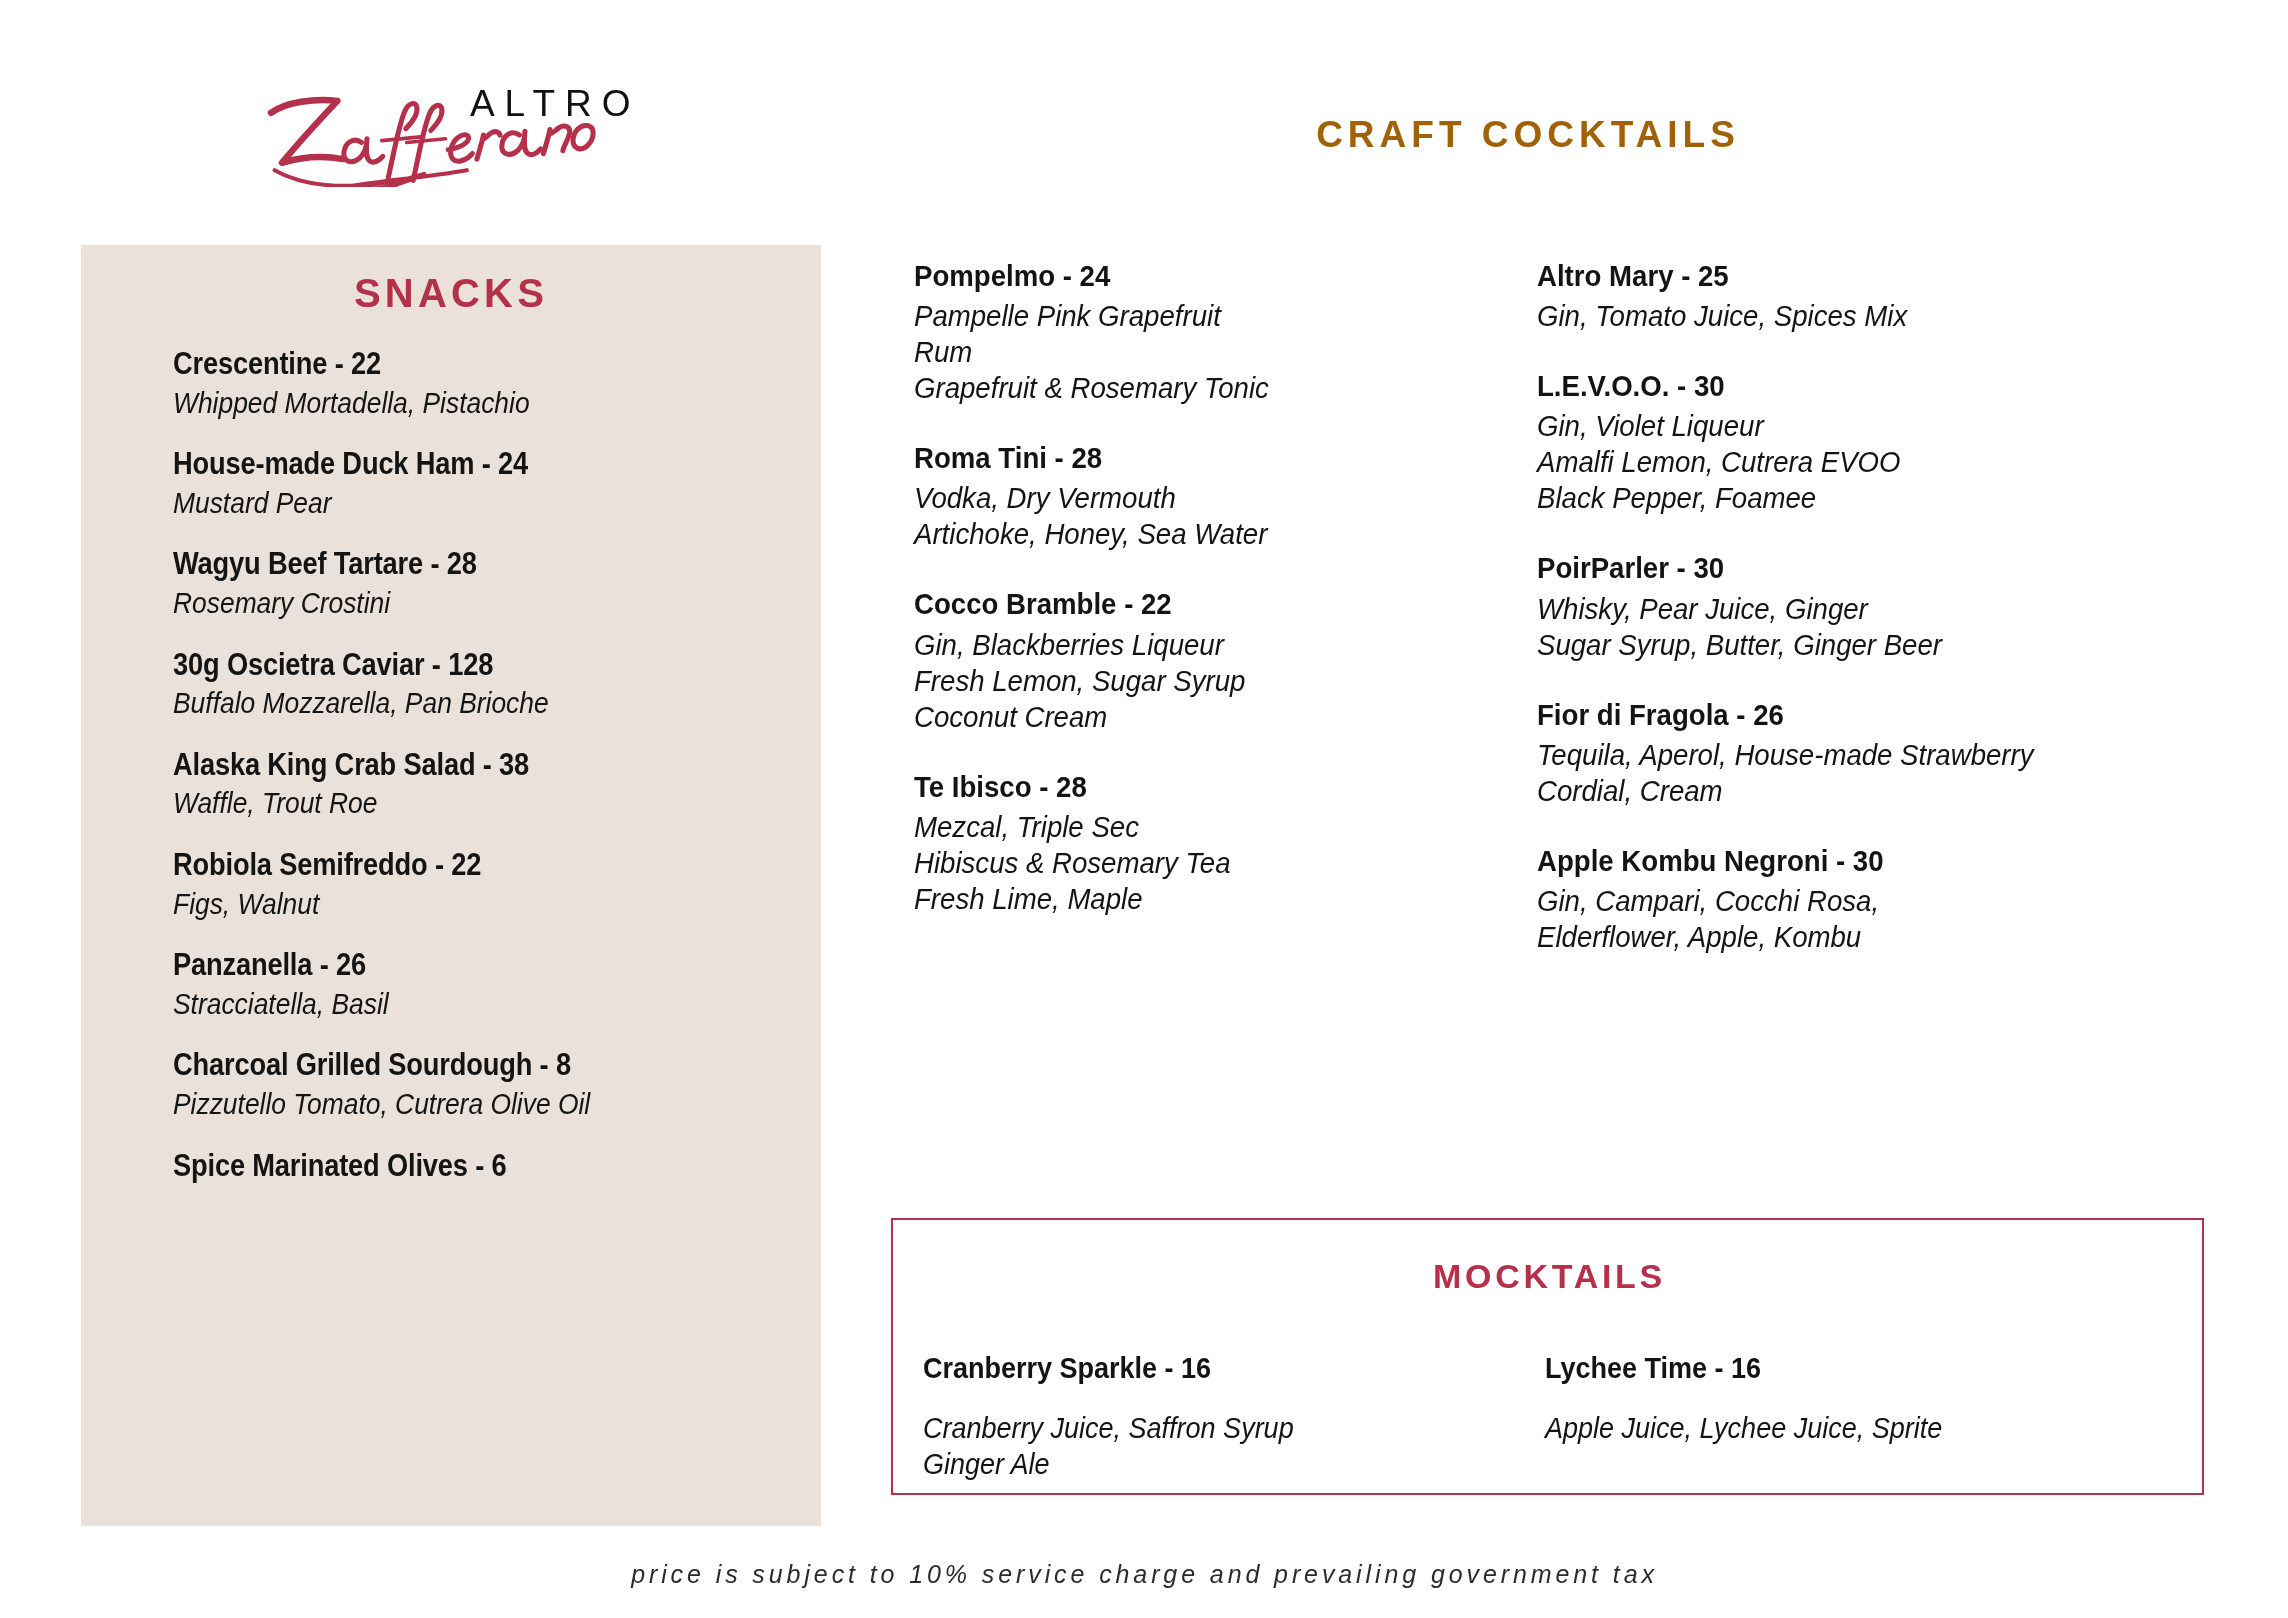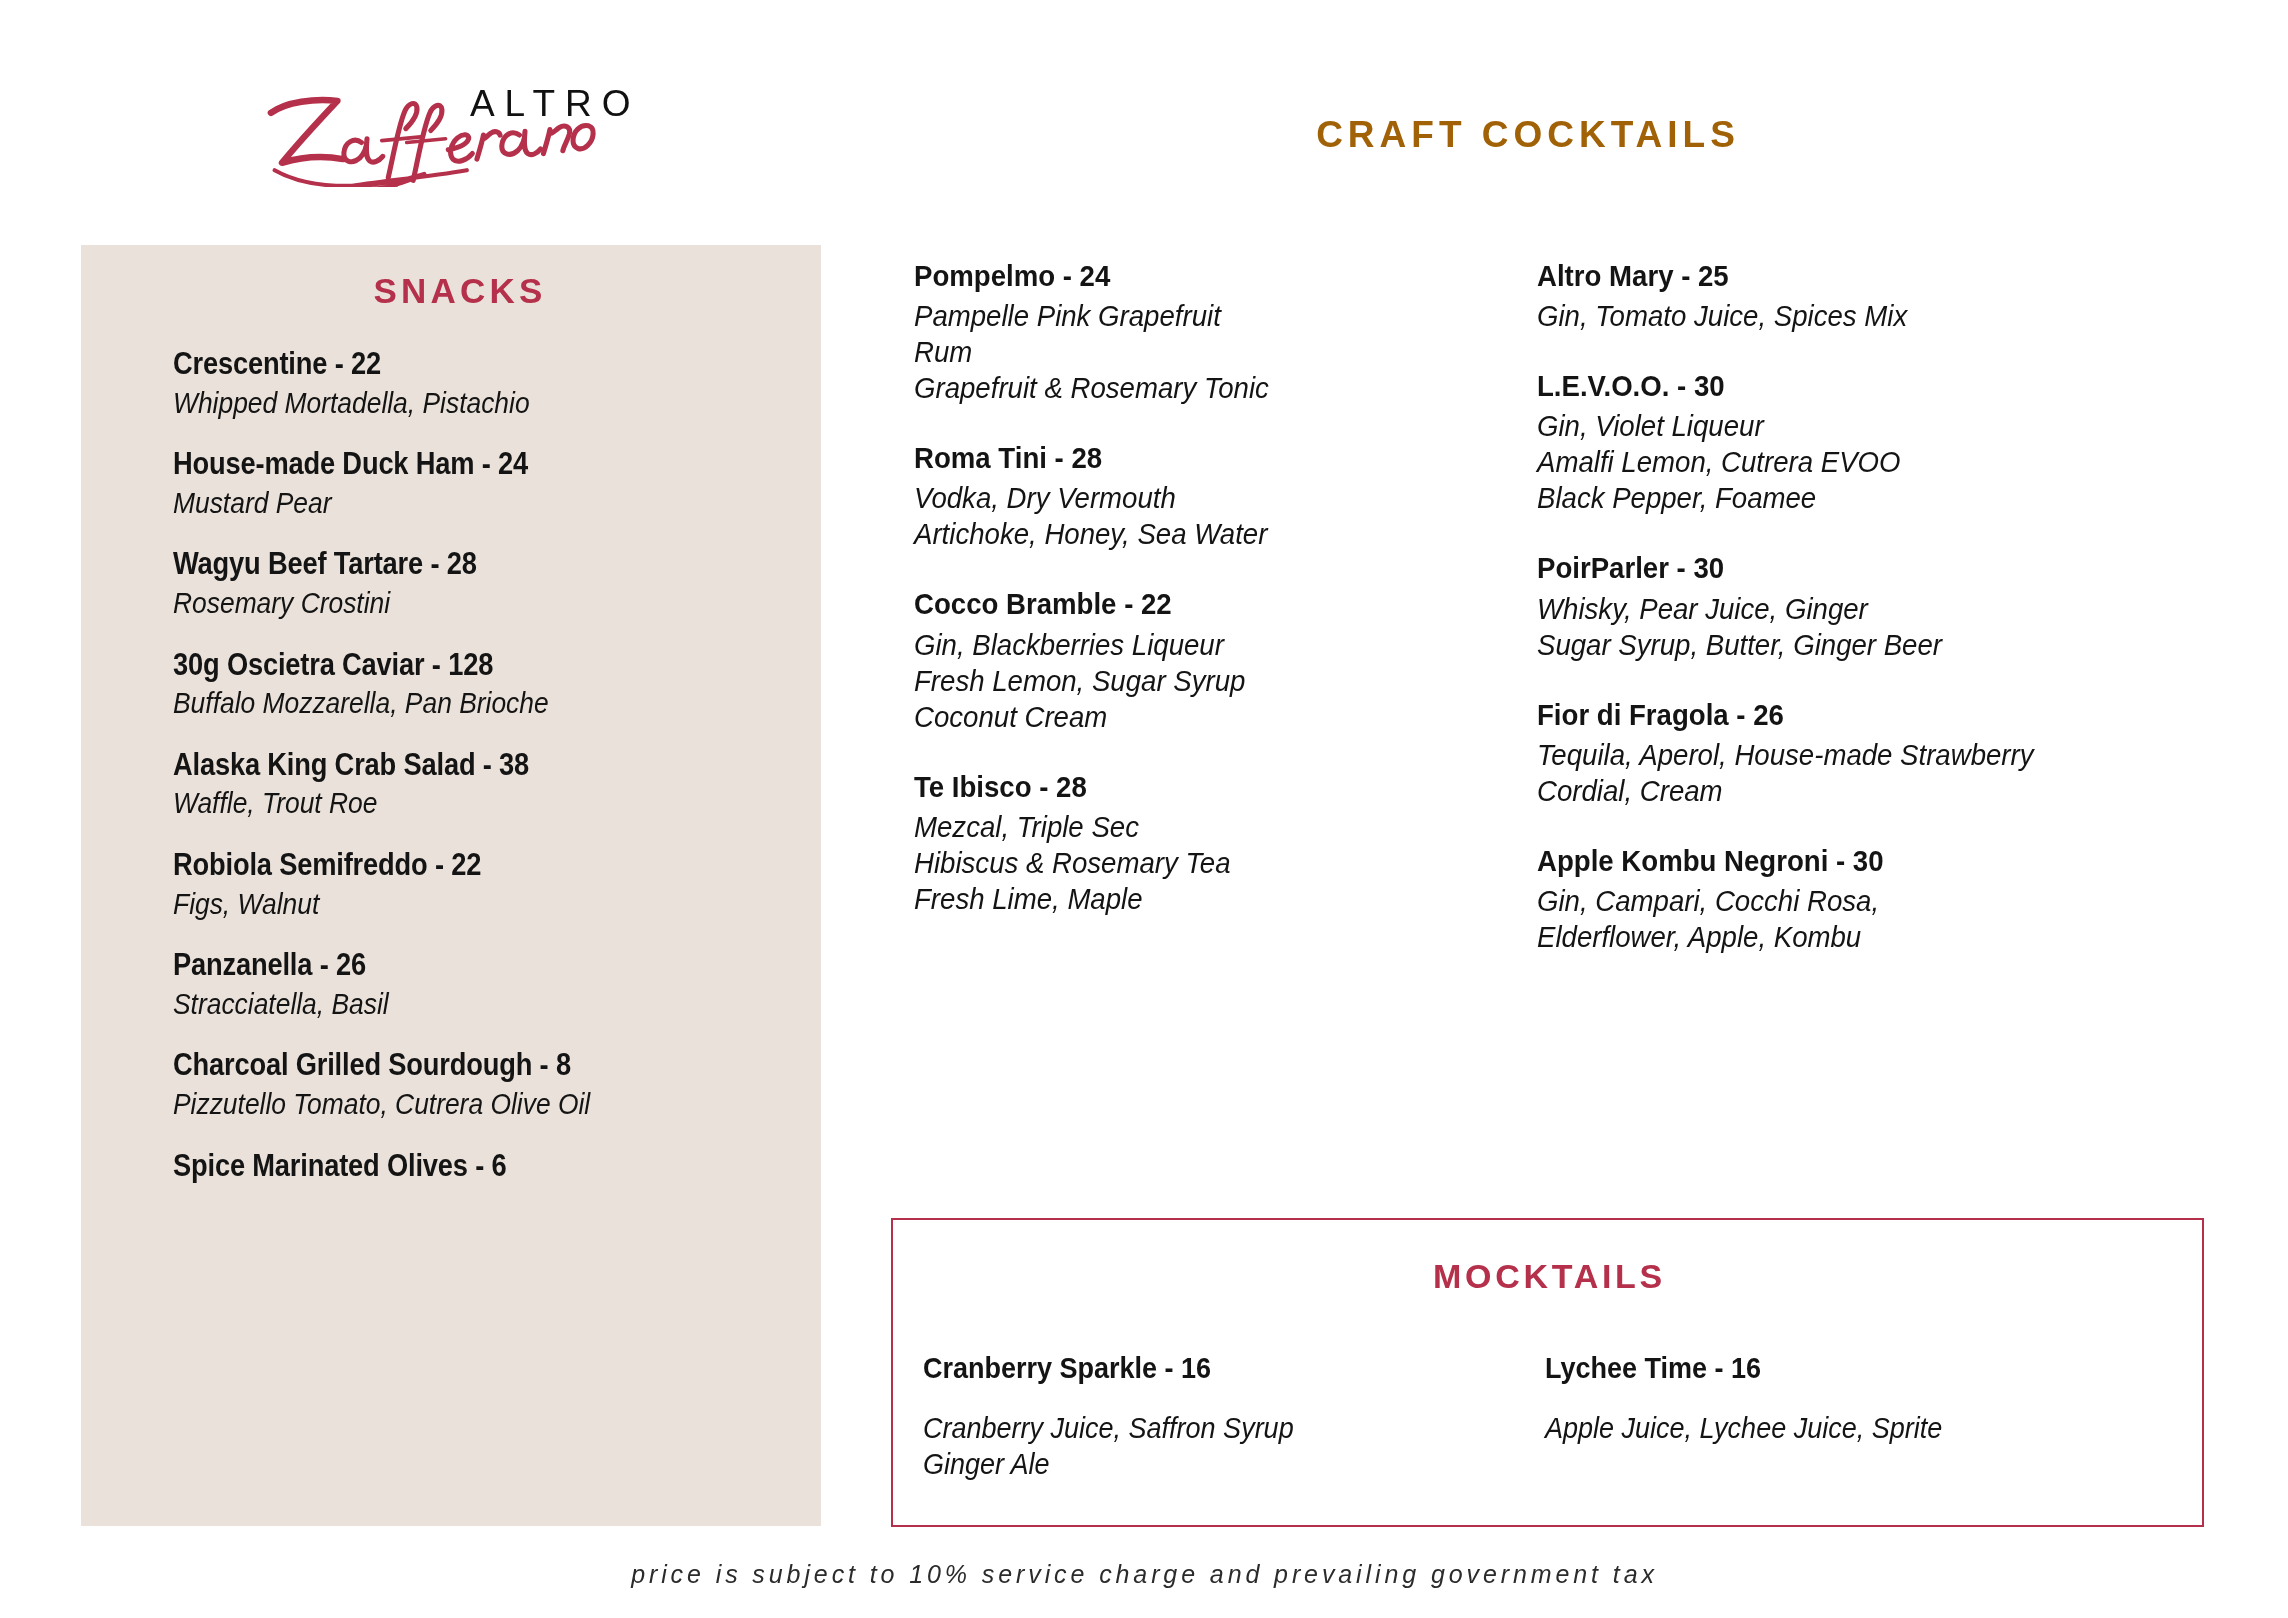--- a/index.html
+++ b/index.html
@@ -64,25 +64,24 @@
     width: 740px;
     height: 1281px;
     background: #EAE2DA;
   }
   #snacks-title {
     position: absolute;
     left: 0;
     top: 26px;
     width: 740px;
     text-align: center;
-    font-size: 35px;
+    font-size: 40px;
     font-weight: bold;
     letter-spacing: 4.2px;
     color: #B5304A;
-    padding-left: 9px;
   }
   #snacks-list {
     position: absolute;
     left: 92px;
     top: 100px;
     width: 637px;
   }
   .snack-item { margin-bottom: 24px; }
   .snack-item:last-child { margin-bottom: 0; }
   .snack-name {
@@ -136,21 +135,21 @@
     transform-origin: left center;
     white-space: nowrap;
   }
 
   
   #mocktails-box {
     position: absolute;
     left: 891px;
     top: 1218px;
     width: 1313px;
-    height: 309px;
+    height: 277px;
     border: 2.8px solid #B5304A;
     box-sizing: border-box;
   }
   #mocktails-title {
     position: absolute;
     left: 0;
     top: 37px;
     width: 1313px;
     text-align: center;
     font-size: 34px;

